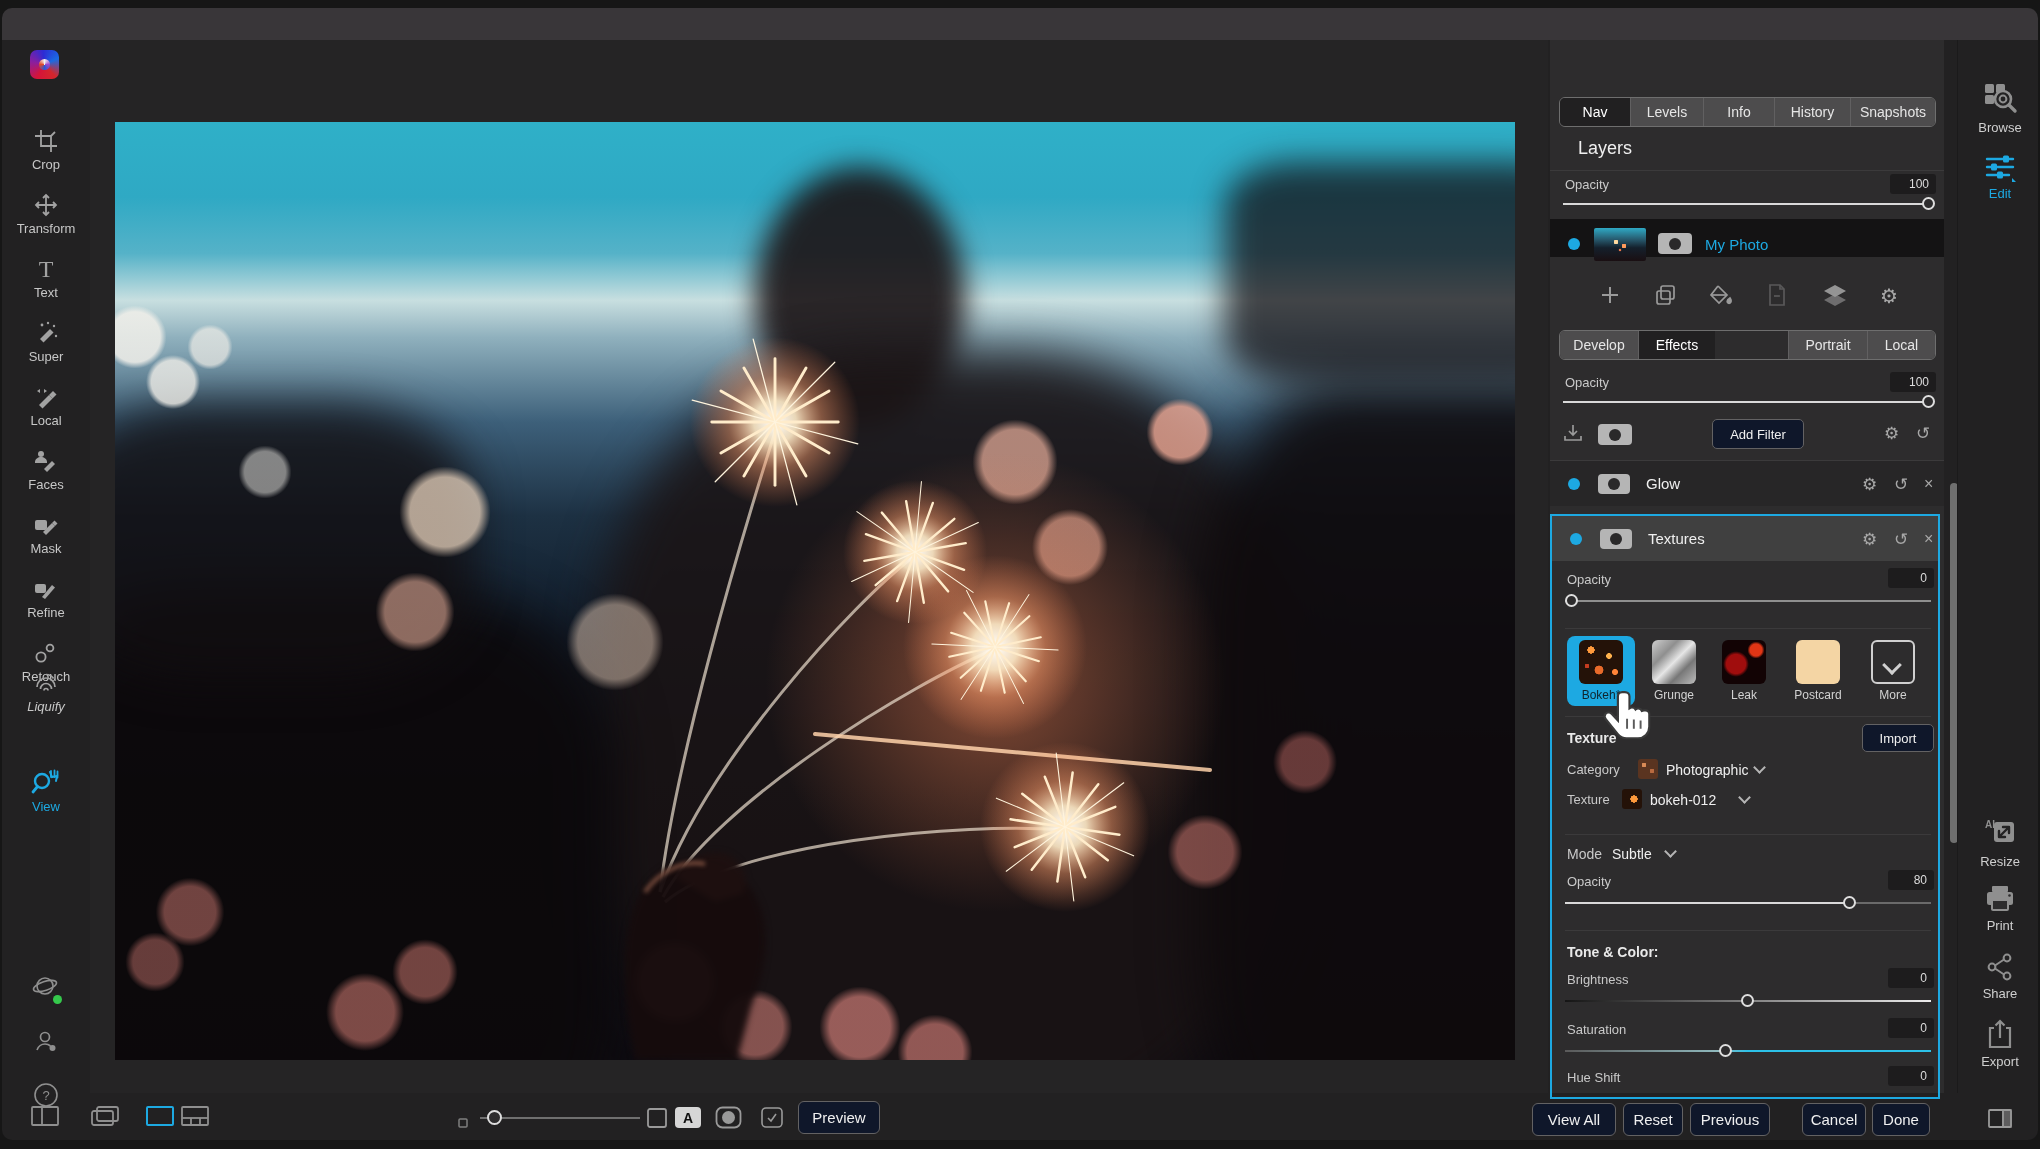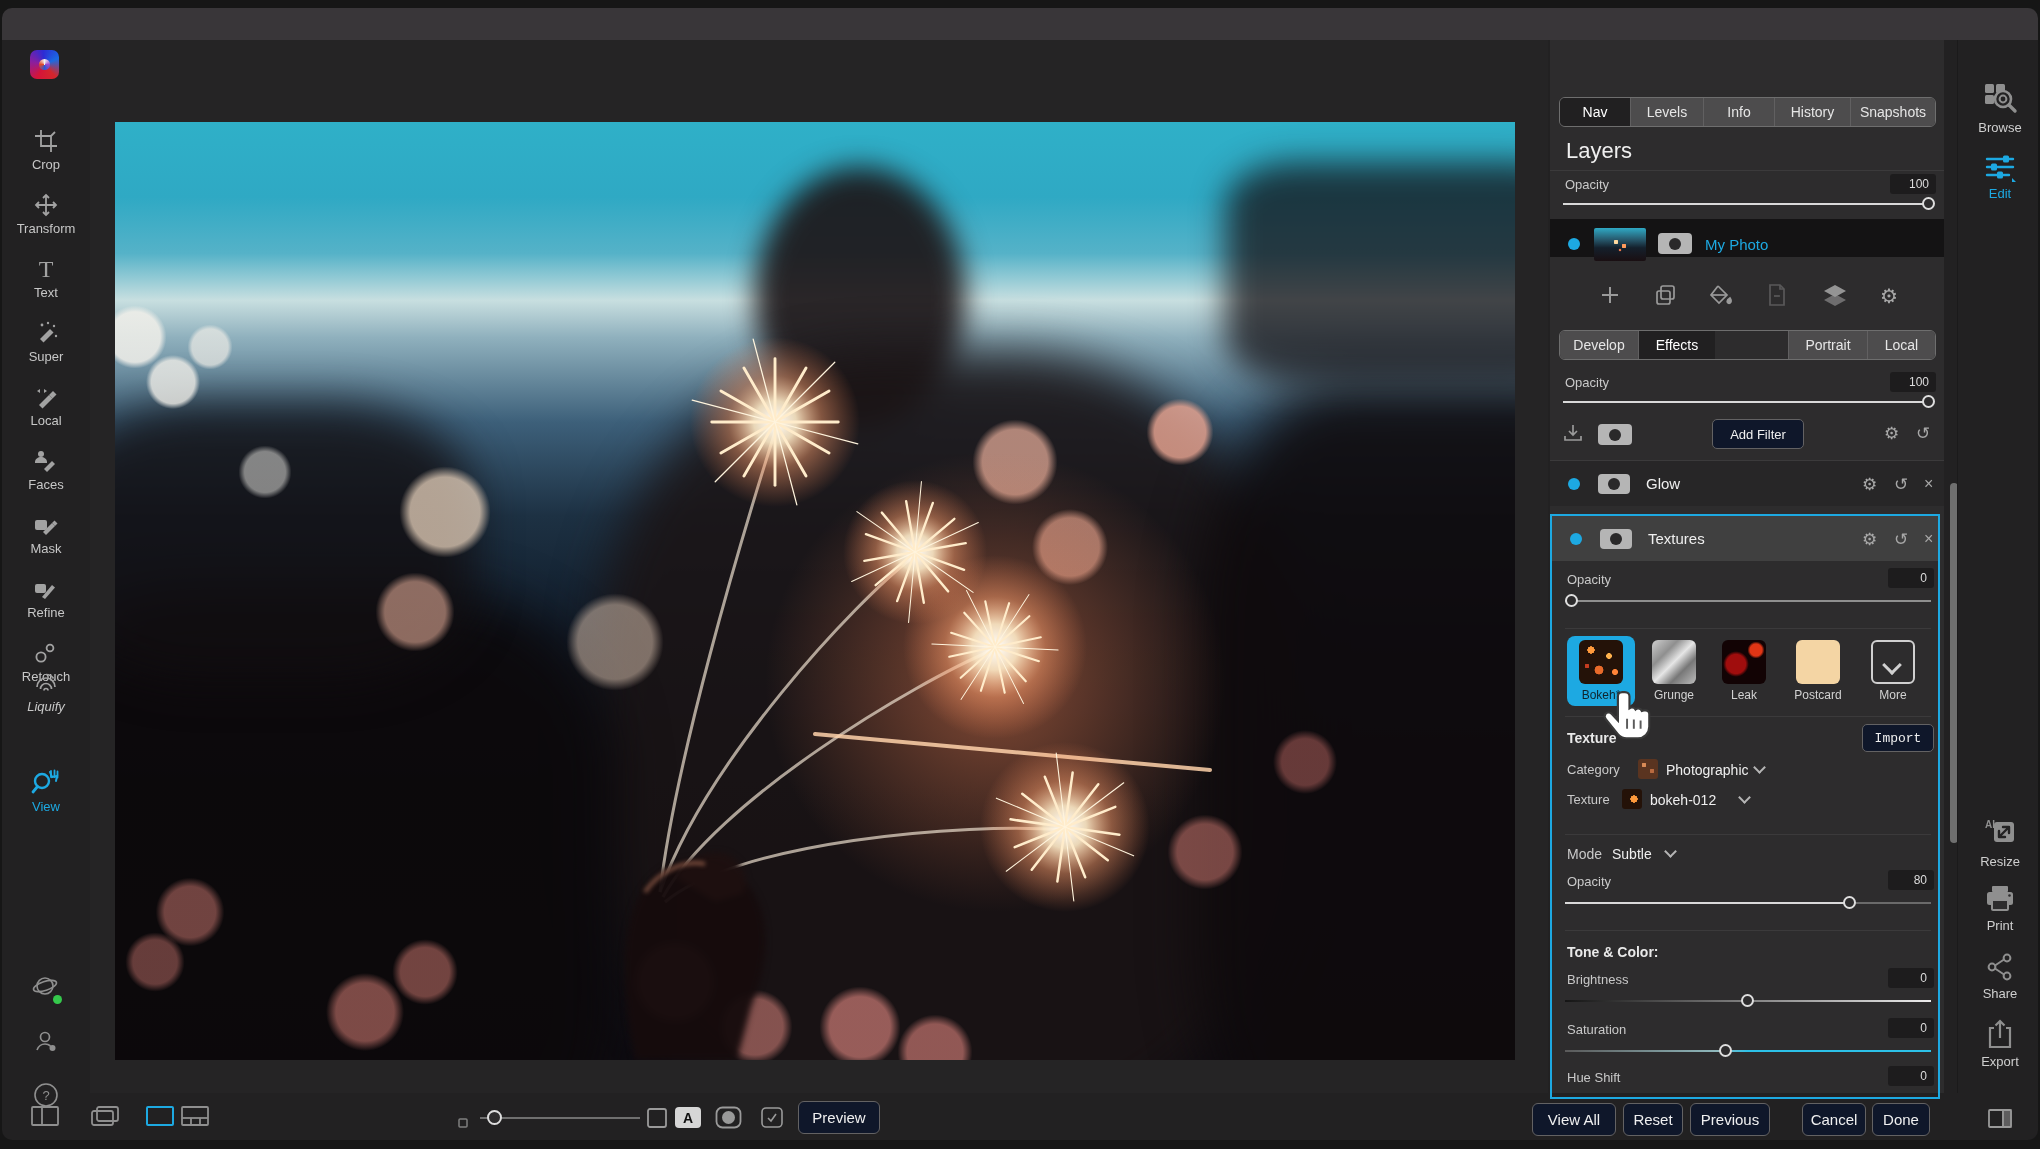--- a/index.html
+++ b/index.html
@@ -364,21 +364,21 @@
     <div class="panel">
 
       <div class="tabgroup" style="left:9px;top:57px;width:377px;">
         <div class="tab sel" style="flex:0 0 70px;">Nav</div>
         <div class="tab" style="flex:0 0 72px;">Levels</div>
         <div class="tab" style="flex:0 0 70px;">Info</div>
         <div class="tab" style="flex:0 0 75px;">History</div>
         <div class="tab" style="flex:1;">Snapshots</div>
       </div>
 
-      <div class="txt white" style="left:16px;top:98px;font-size:22px;text-align:center;">Layers</div>
+      <div class="txt white" style="left:28px;top:98px;font-size:18px;text-align:center;">Layers</div>
       <div class="divider" style="left:0;top:130px;width:394px;"></div>
 
       <div class="txt" style="left:15px;top:137px;">Opacity</div>
       <div class="val" style="left:340px;top:134px;">100</div>
       <div class="slider" style="left:13px;top:157px;width:370px;">
         <div class="track"></div>
           <div class="fill" style="left:0;width:100%;"></div>
           <div class="knob" style="left:366px;"></div>
       </div>
 
@@ -496,21 +496,21 @@
           <div class="thumb thumb-postcard"></div>
           <div class="plbl">Postcard</div>
         </div>
         <div class="preset" style="left:307px;top:124px;">
           <div class="thumb thumb-more"></div>
           <div class="plbl">More</div>
         </div>
         <div class="divider" style="left:13px;top:200px;width:366px;"></div>
 
         <div class="txt bold" style="left:15px;top:214px;font-size:14px;">Texture</div>
-        <div class="btn small" style="left:310px;top:208px;width:72px;height:28px;font-family:Liberation Mono, monospace;">Import</div>
+        <div class="btn small" style="left:310px;top:208px;width:72px;height:28px;">Import</div>
 
         <div class="txt" style="left:15px;top:246px;">Category</div>
         <div class="mini-thumb thumb-bokeh" style="left:86px;top:243px;background:#5a3420;background-image:radial-gradient(circle 3px at 6px 6px,#d88a56 70%,transparent 80%),radial-gradient(circle 3px at 14px 12px,#b86a40 70%,transparent 80%);"></div>
         <div class="txt white" style="left:114px;top:246px;font-size:14px;"><span>Photographic</span><span class="chev"></span></div>
 
         <div class="txt" style="left:15px;top:276px;">Texture</div>
         <div class="mini-thumb thumb-bokeh" style="left:70px;top:273px;"></div>
         <div class="txt white" style="left:98px;top:276px;font-size:14px;"><span>bokeh-012</span><span class="chev" style="margin-left:24px;"></span></div>
 
         <div class="divider" style="left:13px;top:318px;width:366px;"></div>

